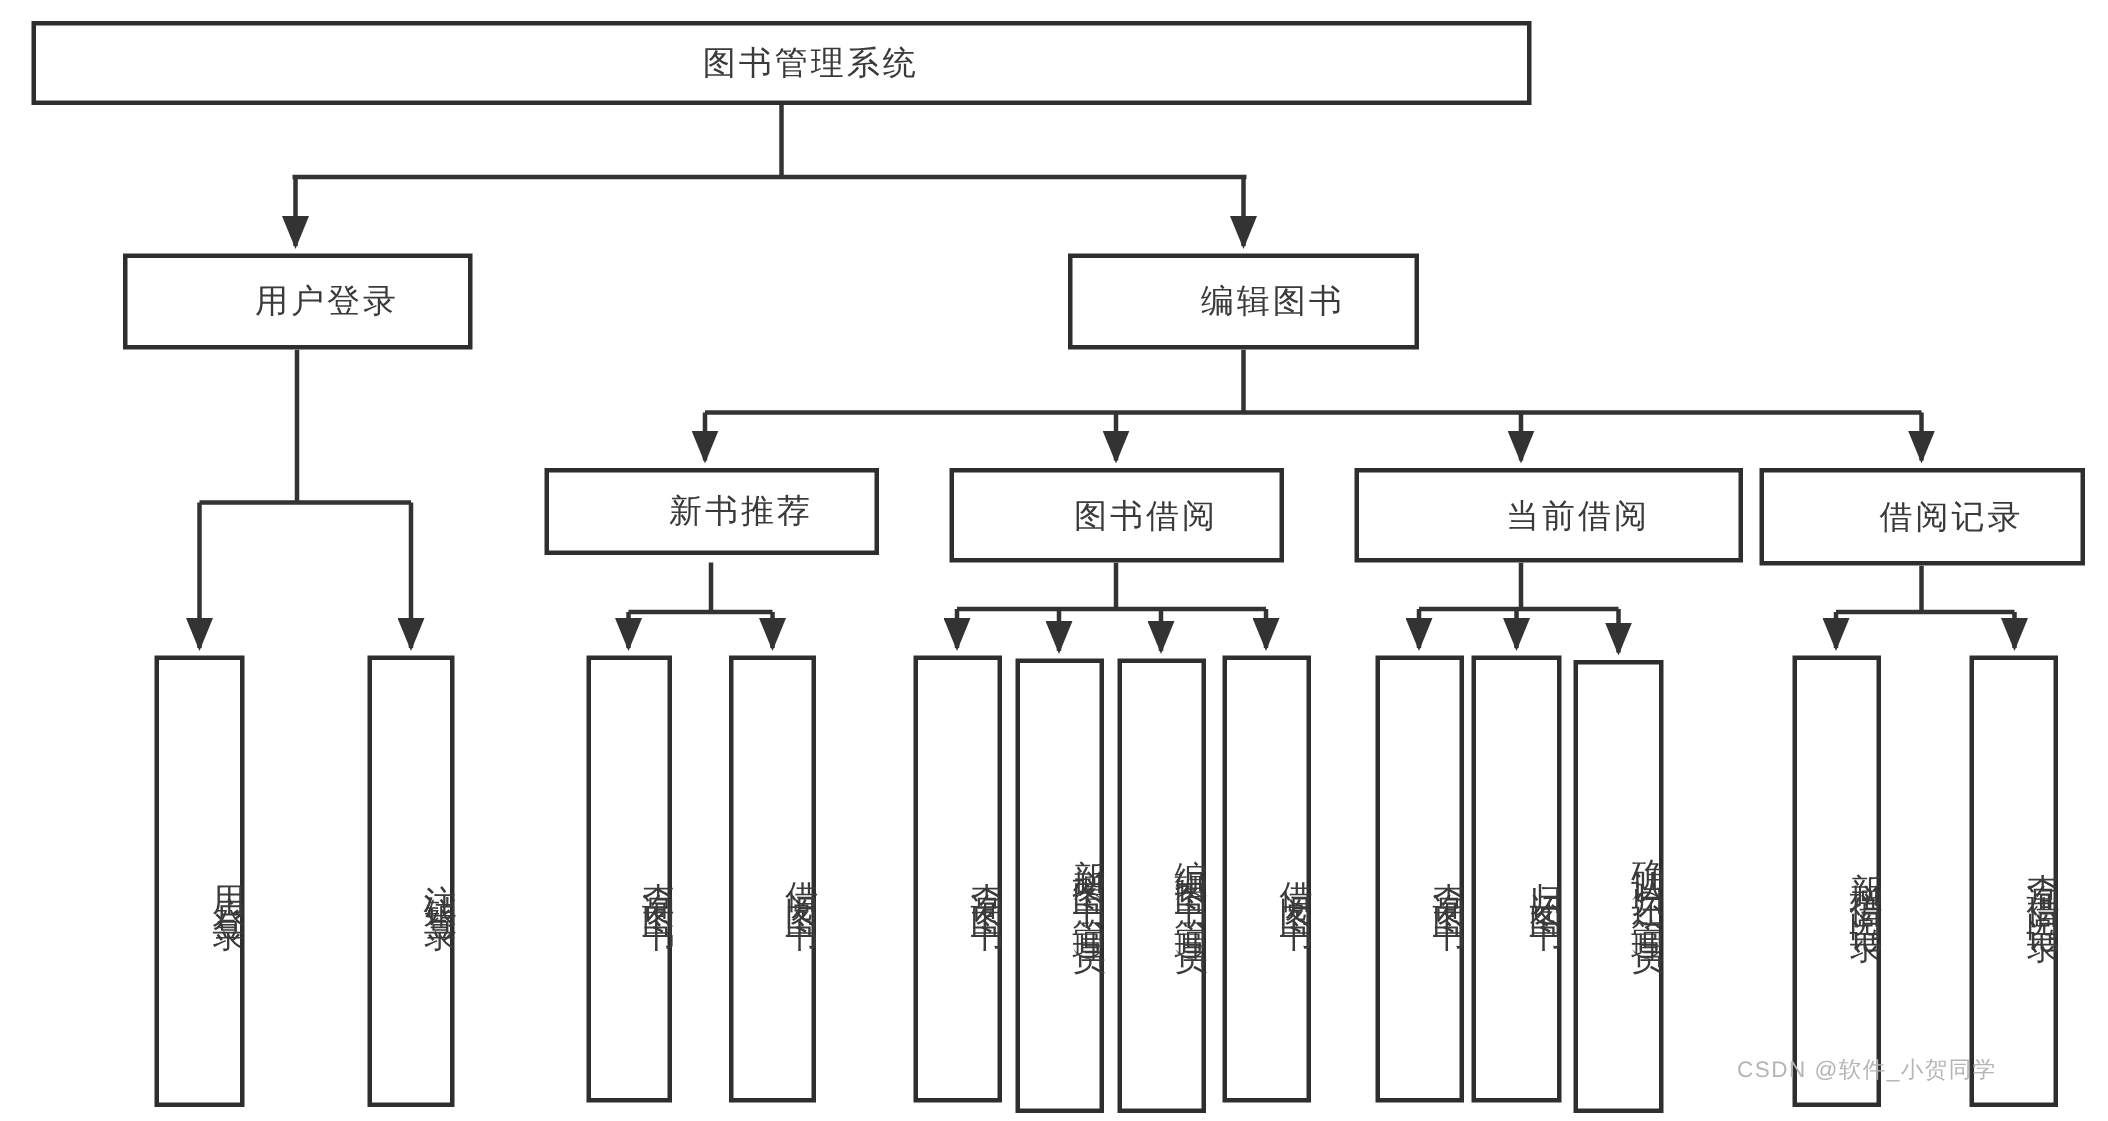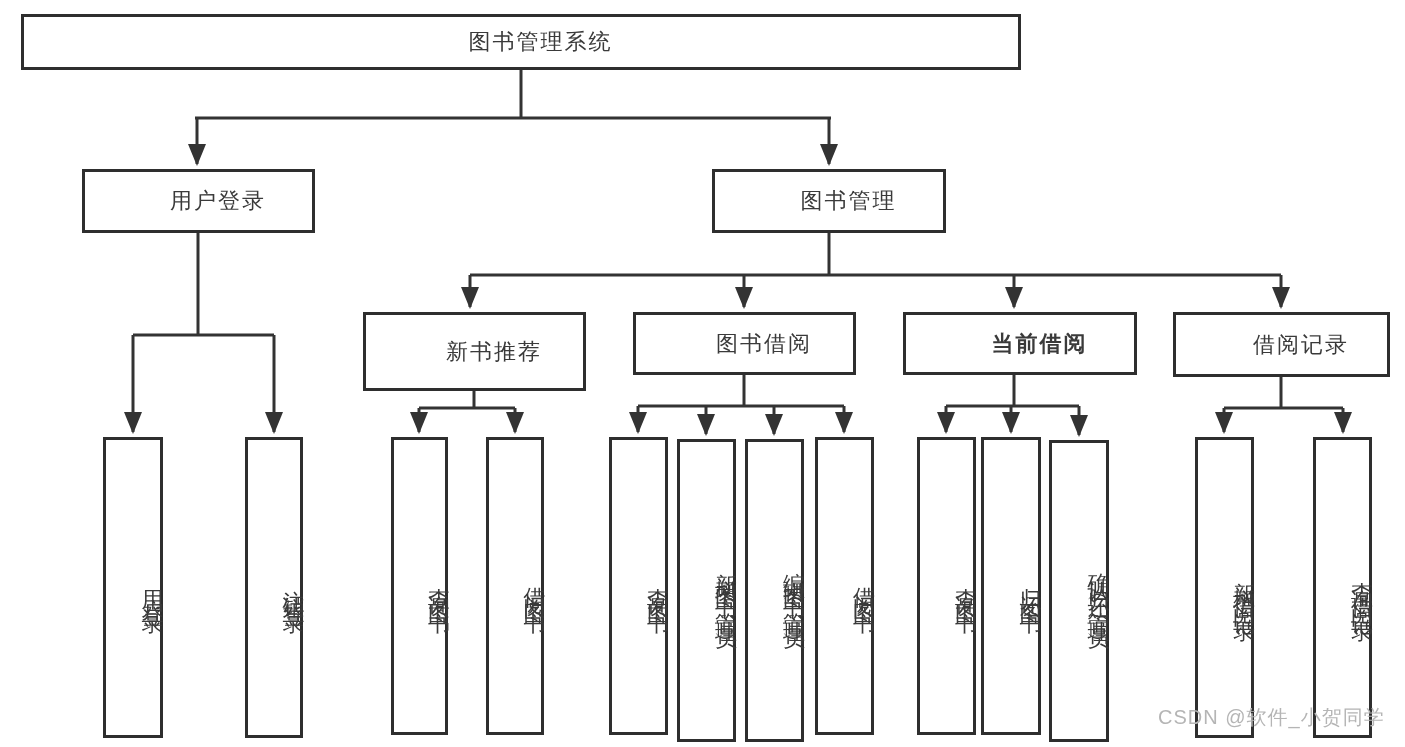--- a/index.html
+++ b/index.html
@@ -41,21 +41,21 @@
     text-orientation: mixed;
     letter-spacing: 8px;
     font-size: 22px;
     color: #3a3a3a;
   }
   .watermark {
     position: absolute;
     left: 1158px;
     top: 704px;
     width: 246px;
-    font-size: 20px;
+    font-size: 15px;
     color: #b5b5b5;
     letter-spacing: 1px;
     white-space: nowrap;
   }
   line.c { stroke: #333333; stroke-width: 3; }
   line.a { stroke: #333333; stroke-width: 3; marker-end: url(#ah); }
 </style>
 </head>
 <body>
 
@@ -110,30 +110,30 @@
   </svg>
 
   <div class="node h-node" style="left:21px; top:14px; width:1000px; height:56px;">
     <span>图书管理系统</span>
   </div>
 
   <div class="node h-node" style="left:82px; top:169px; width:233px; height:64px;">
     <span>用户登录</span>
   </div>
   <div class="node h-node" style="left:712px; top:169px; width:234px; height:64px;">
-    <span>图书管理</span>
+    <span>编辑图书</span>
   </div>
 
-  <div class="node h-node" style="left:363px; top:312px; width:223px; height:79px;">
+  <div class="node h-node" style="left:363px; top:312px; width:223px; height:58px;">
     <span>新书推荐</span>
   </div>
   <div class="node h-node" style="left:633px; top:312px; width:223px; height:63px;text-align:center;">
     <span>图书借阅</span>
   </div>
-  <div class="node h-node" style="left:903px; top:312px; width:234px; height:63px;font-weight:bold;">
+  <div class="node h-node" style="left:903px; top:312px; width:259px; height:63px;">
     <span>当前借阅</span>
   </div>
   <div class="node h-node" style="left:1173px; top:312px; width:217px; height:65px;">
     <span>借阅记录</span>
   </div>
 
   <div class="node v-node" style="left:103px; top:437px; width:60px; height:301px;">
     <span class="vtext">用户登录</span>
   </div>
   <div class="node v-node" style="left:245px; top:437px; width:58px; height:301px;">

